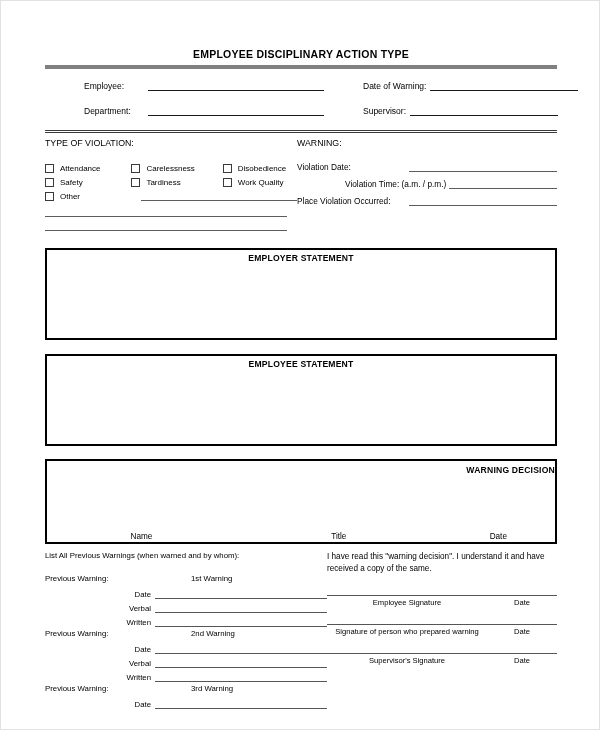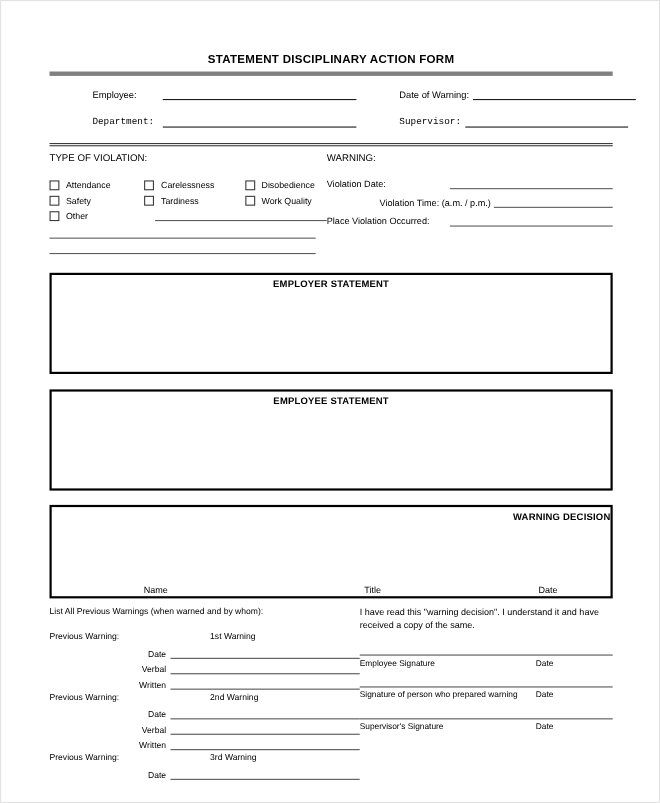--- a/index.html
+++ b/index.html
@@ -42,21 +42,21 @@
   }
   .title-rule {
     height: 4px;
     background: #808080;
     margin-top: 5px;
     width: 512px;
   }
 
   
   .ident { margin-top: 10px; }
-  .ident .line2 { margin-top: 13px; font-family: Liberation Mono, monospace; }
+  .ident .line2 { margin-top: 13px; }
   .ident-row { display: flex; }
   .ident-col {
     display: flex;
     align-items: flex-end;
     font-size: 8.5px;
     padding-left: 39px;
   }
   .ident-left { width: 268px; }
   .ident-right { width: 244px; justify-content: flex-end; }
   .ident-left .lbl { width: 64px; }
@@ -251,31 +251,32 @@
   .sigblock { margin-top: 17px; }
   .sigblock.s1 { margin-top: 20px; }
   .sigrule {
     border-top: 1.6px solid #555;
     width: 230px;
   }
   .sigrow {
     display: flex;
     font-size: 7.6px;
     padding-top: 2px;
+    text-align: center;
   }
   .sigrow .sn { width: 160px; }
   .sigrow .sd { width: 70px; }
 </style>
 </head>
 <body>
 
 <div id="page">
   <div class="sheet">
 
-    <div class="title">STATEMENT DISCIPLINARY ACTION FORM</div>
+    <div class="title">EMPLOYEE DISCIPLINARY ACTION TYPE</div>
     <div class="title-rule"></div>
 
     <div class="ident">
       <div class="ident-row">
         <div class="ident-col ident-left">
           <span class="lbl">Employee:</span>
           <span class="ln"></span>
         </div>
         <div class="ident-col ident-right">
           <span class="lbl">Date of Warning:</span>

